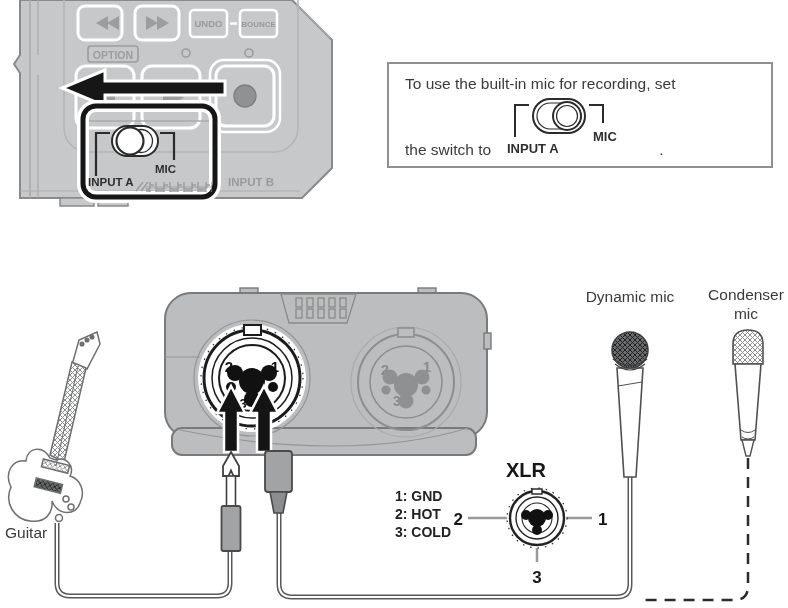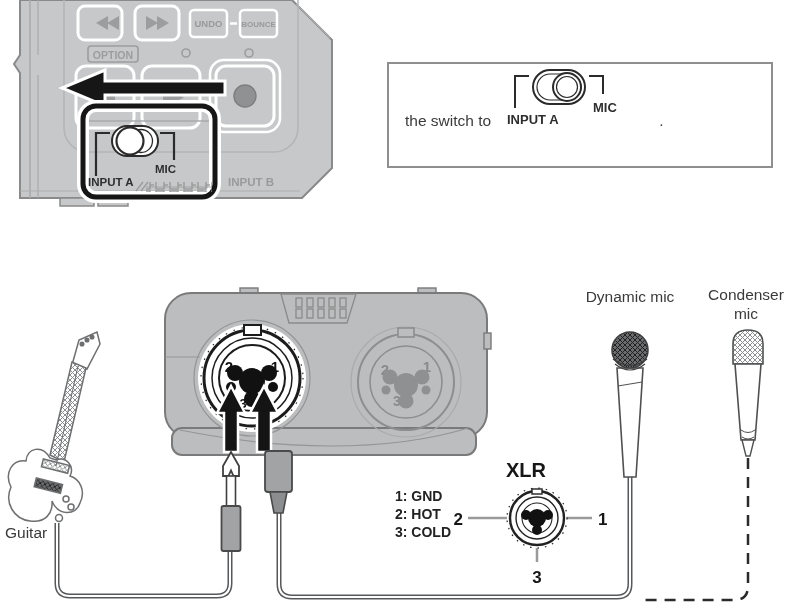--- a/index.html
+++ b/index.html
@@ -111,20 +111,21 @@
     <g>
       <line x1="136" y1="191" x2="143" y2="182" stroke="#9a9a9b" stroke-width="1.3"></line>
       <line x1="141" y1="191" x2="148" y2="182" stroke="#9a9a9b" stroke-width="1.3"></line>
       <rect x="146" y="182" width="66" height="10" fill="url(#chain)"></rect>
       <line x1="146" y1="187" x2="212" y2="187" stroke="#9a9a9b" stroke-width="0.8"></line>
     </g>
     <text x="228" y="186" font-size="11.5" font-weight="bold" fill="#9a9a9b">INPUT B</text>
   </svg>
 
   <div class="callout">
+    <div class="line1">To use the built-in mic for recording, set</div>
     <div class="line2">
       <span class="txt">the switch to</span>
       <svg class="switch-fig" width="150" height="62" viewBox="0 0 150 62">
         <path d="M24,8 L10,8 L10,40" fill="none" stroke="#2b2b2b" stroke-width="2"></path>
         <path d="M84,8 L98,8 L98,26" fill="none" stroke="#2b2b2b" stroke-width="2"></path>
         <rect x="28" y="2" width="52" height="34" rx="17" fill="#ffffff" stroke="#2b2b2b" stroke-width="2"></rect>
         <rect x="32" y="6" width="44" height="26" rx="13" fill="none" stroke="#2b2b2b" stroke-width="1.2"></rect>
         <circle cx="62" cy="19" r="14" fill="#ffffff" stroke="#2b2b2b" stroke-width="2"></circle>
         <circle cx="62" cy="19" r="10.5" fill="none" stroke="#2b2b2b" stroke-width="1.2"></circle>
         <text x="2" y="56" font-size="13" font-weight="bold" fill="#2e2e2e">INPUT A</text>

